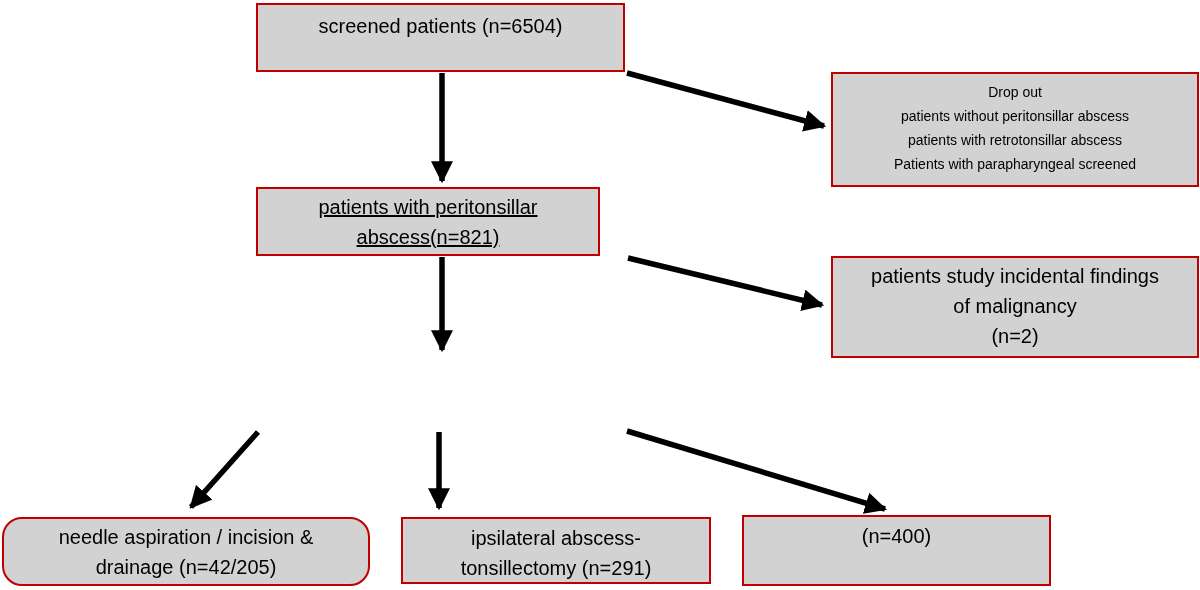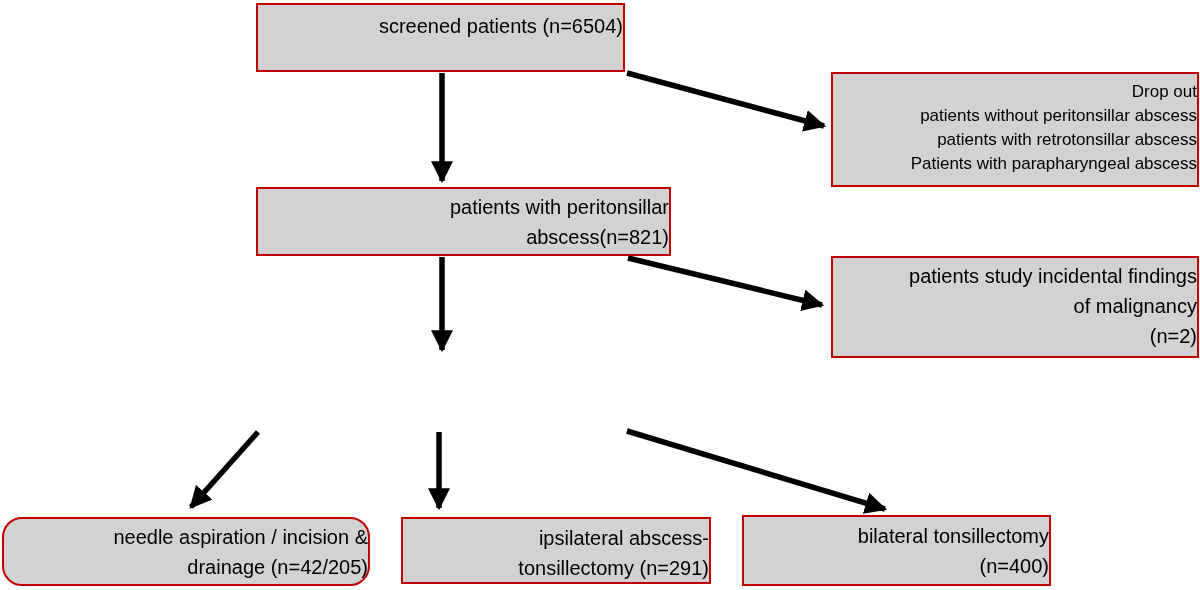--- a/index.html
+++ b/index.html
@@ -18,30 +18,30 @@
   .arrows {
     position: absolute; left: 0; top: 0;
     width: 1200px; height: 590px;
   }
   .arrow-line { stroke: var(--arrow, #000000); stroke-width: 5.5px; }
   .arrowhead-path { fill: var(--arrow, #000000); }
   .box {
     position: absolute;
     background: var(--box-fill, #d2d2d2);
     border: 2px solid var(--box-border, #c00000);
-    text-align: right;
+    text-align: center;
     font-size: 20px;
     line-height: 29px;
   }
   .box .bline { display: block; }
   .b-screened     { left: 256px; top: 3px;   width: 369px; height: 69px;  padding-top: 7px; }
   .b-dropout      { left: 831px; top: 72px;  width: 368px; height: 115px; padding-top: 6px; }
   .b-dropout .box-title { font-size: 21px; line-height: 28px; }
-  .b-dropout .bline    { font-size: 17px; line-height: 24px; }
-  .b-peritonsillar{ left: 256px; top: 187px; width: 415px; height: 69px;  padding-top: 3px; line-height: 30px; }
+  .b-dropout .bline    { font-size: 14px; line-height: 24px; }
+  .b-peritonsillar{ left: 256px; top: 187px; width: 344px; height: 69px;  padding-top: 3px; line-height: 30px; text-decoration: underline; }
   .b-malignancy   { left: 831px; top: 256px; width: 368px; height: 102px; padding-top: 3px; line-height: 30px; }
   .b-criteria     { left: 256px; top: 358px; width: 369px; height: 73px;  padding-top: 5px; }
   .b-needle       { left: 2px;   top: 517px; width: 368px; height: 69px;  padding-top: 3px; line-height: 30px; border-radius: 20px; }
   .b-ipsilateral  { left: 401px; top: 517px; width: 310px; height: 67px;  padding-top: 4px; line-height: 30px; }
   .b-bilateral    { left: 742px; top: 515px; width: 309px; height: 71px;  padding-top: 4px; line-height: 30px; }
 </style>
 </head>
 <body>
 
 <div class="canvas">
@@ -62,21 +62,21 @@
   </svg>
 
   <div class="box b-screened">
     <span class="bline">screened patients (n=6504)</span>
   </div>
 
   <div class="box b-dropout">
     <span class="bline box-title">Drop out</span>
     <span class="bline">patients without peritonsillar abscess</span>
     <span class="bline">patients with retrotonsillar abscess</span>
-    <span class="bline">Patients with parapharyngeal abscess</span>
+    <span class="bline">Patients with parapharyngeal screened</span>
   </div>
 
   <div class="box b-peritonsillar">
     <span class="bline">patients with peritonsillar</span>
     <span class="bline">abscess(n=821)</span>
   </div>
 
   <div class="box b-malignancy">
     <span class="bline">patients study incidental findings</span>
     <span class="bline">of malignancy</span>
@@ -88,17 +88,16 @@
     <span class="bline">needle aspiration / incision &amp;</span>
     <span class="bline">drainage (n=42/205)</span>
   </div>
 
   <div class="box b-ipsilateral">
     <span class="bline">ipsilateral abscess-</span>
     <span class="bline">tonsillectomy (n=291)</span>
   </div>
 
   <div class="box b-bilateral">
-    <span class="bline">bilateral tonsillectomy</span>
     <span class="bline">(n=400)</span>
   </div>
 
 </div>
 
 </body></html>

